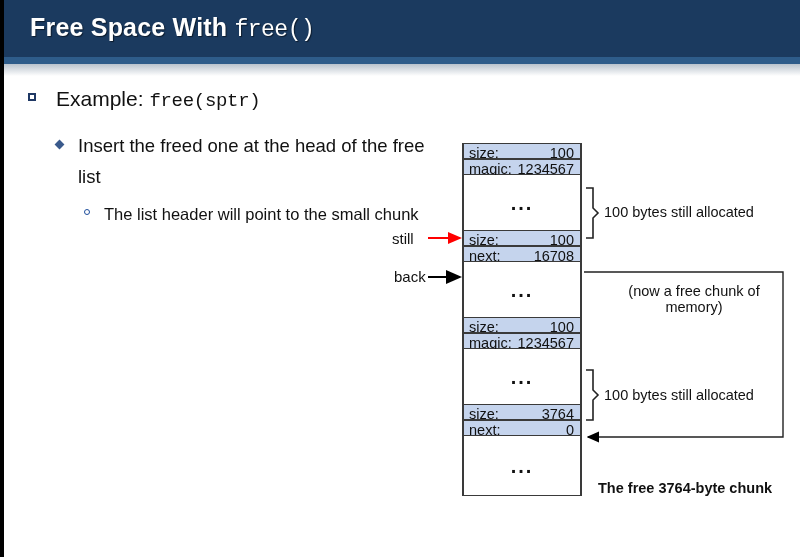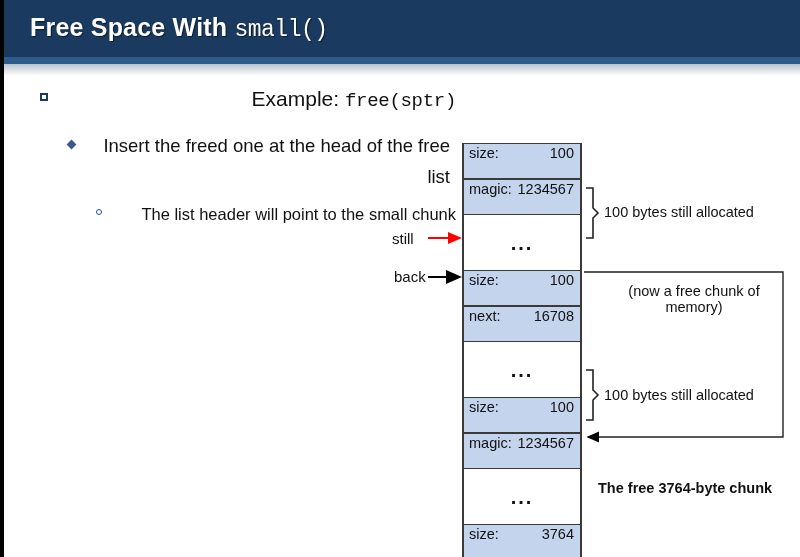--- a/index.html
+++ b/index.html
@@ -54,23 +54,22 @@
     position: absolute;
     left: 0; top: 64px;
     width: 800px;
     height: 12px;
     background: linear-gradient(to bottom, #b9c3cd 0%, #ffffff 100%);
   }
 
   
   .bullets {
     position: absolute;
-    left: 12px; top: 84px;
+    left: 0; top: 84px;
     width: 440px;
-    text-align: right;
   }
   .b-l1 {
     position: relative;
     padding-left: 52px;
     font-size: 21px;
     color: #111111;
     line-height: 30px;
     margin-bottom: 14px;
   }
   .b-l1 .sq {
@@ -128,21 +127,21 @@
     left: 458px;
     top: 143px;
     width: 120px;
     border: 1.5px solid #3a3a3a;
     border-top: none;
     border-bottom: none;
     box-sizing: border-box;
   }
   .row {
     position: relative;
-    height: 36px;
+    height: 16px;
     box-sizing: border-box;
     border: 1.2px solid #3a3a3a;
     background: #c5d4ed;
     font-size: 14.5px;
     color: #111111;
     line-height: 19px;
   }
   .row .k { position: absolute; left: 5px; top: 0; }
   .row .v { position: absolute; right: 6px; top: 0; }
   .gap {
@@ -184,21 +183,21 @@
     white-space: nowrap;
   }
   .anno.center { text-align: center; white-space: normal; }
 </style>
 </head>
 <body>
 
 <div class="slide">
 
   <div class="header-bar">
-    <div class="title"><span>Free Space With </span><span class="mono">small()</span></div>
+    <div class="title"><span>Free Space With </span><span class="mono">free()</span></div>
   </div>
   <div class="header-accent"></div>
   <div class="header-fade"></div>
 
   <div class="bullets">
 
     <div class="b-l1">
       <span class="sq"></span><span>Example: </span><span class="mono">free(sptr)</span>
     </div>
 

